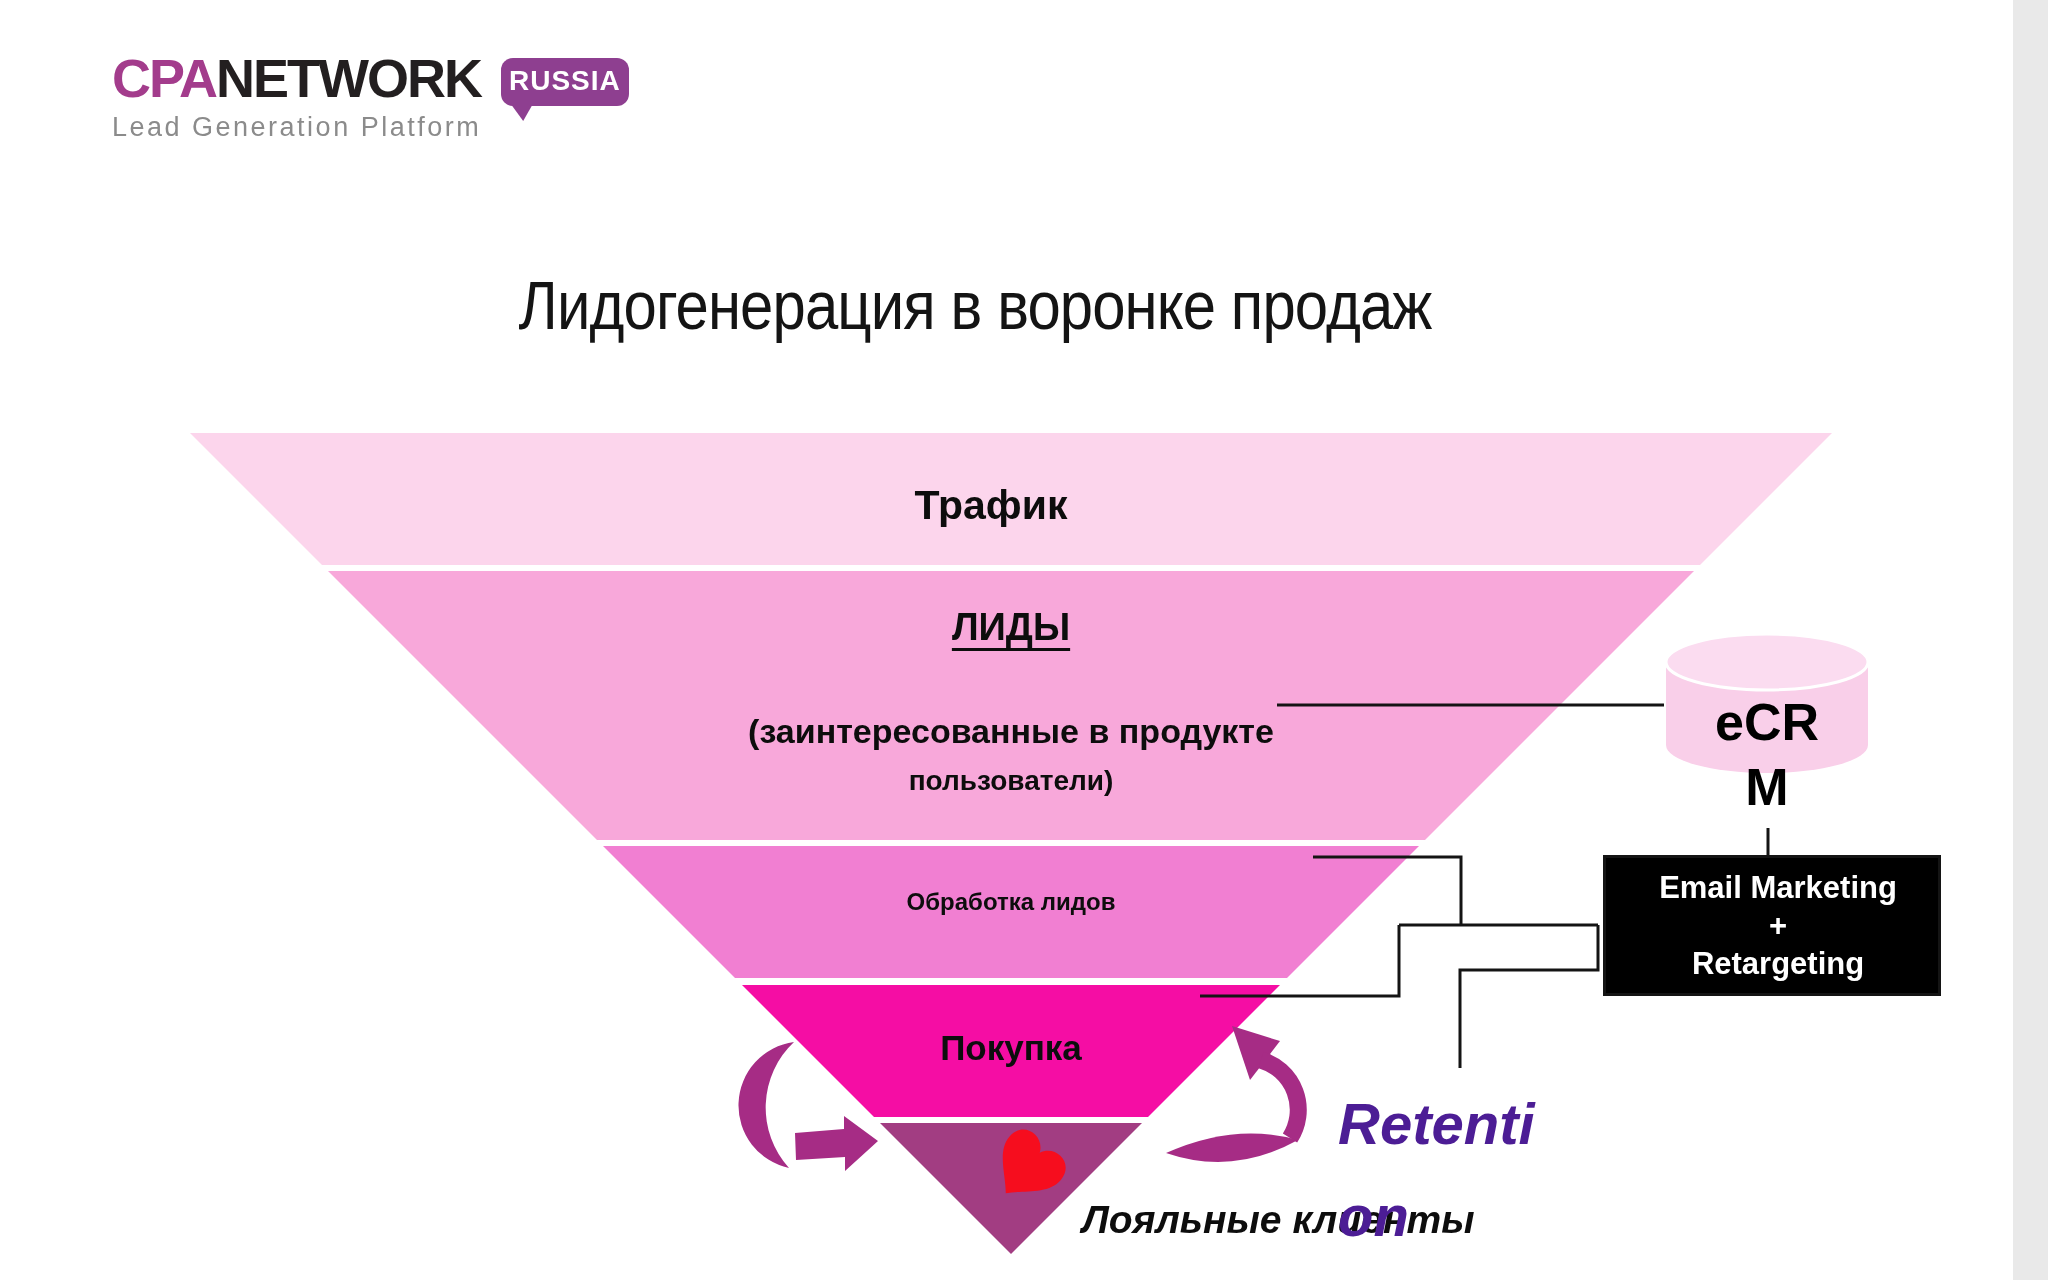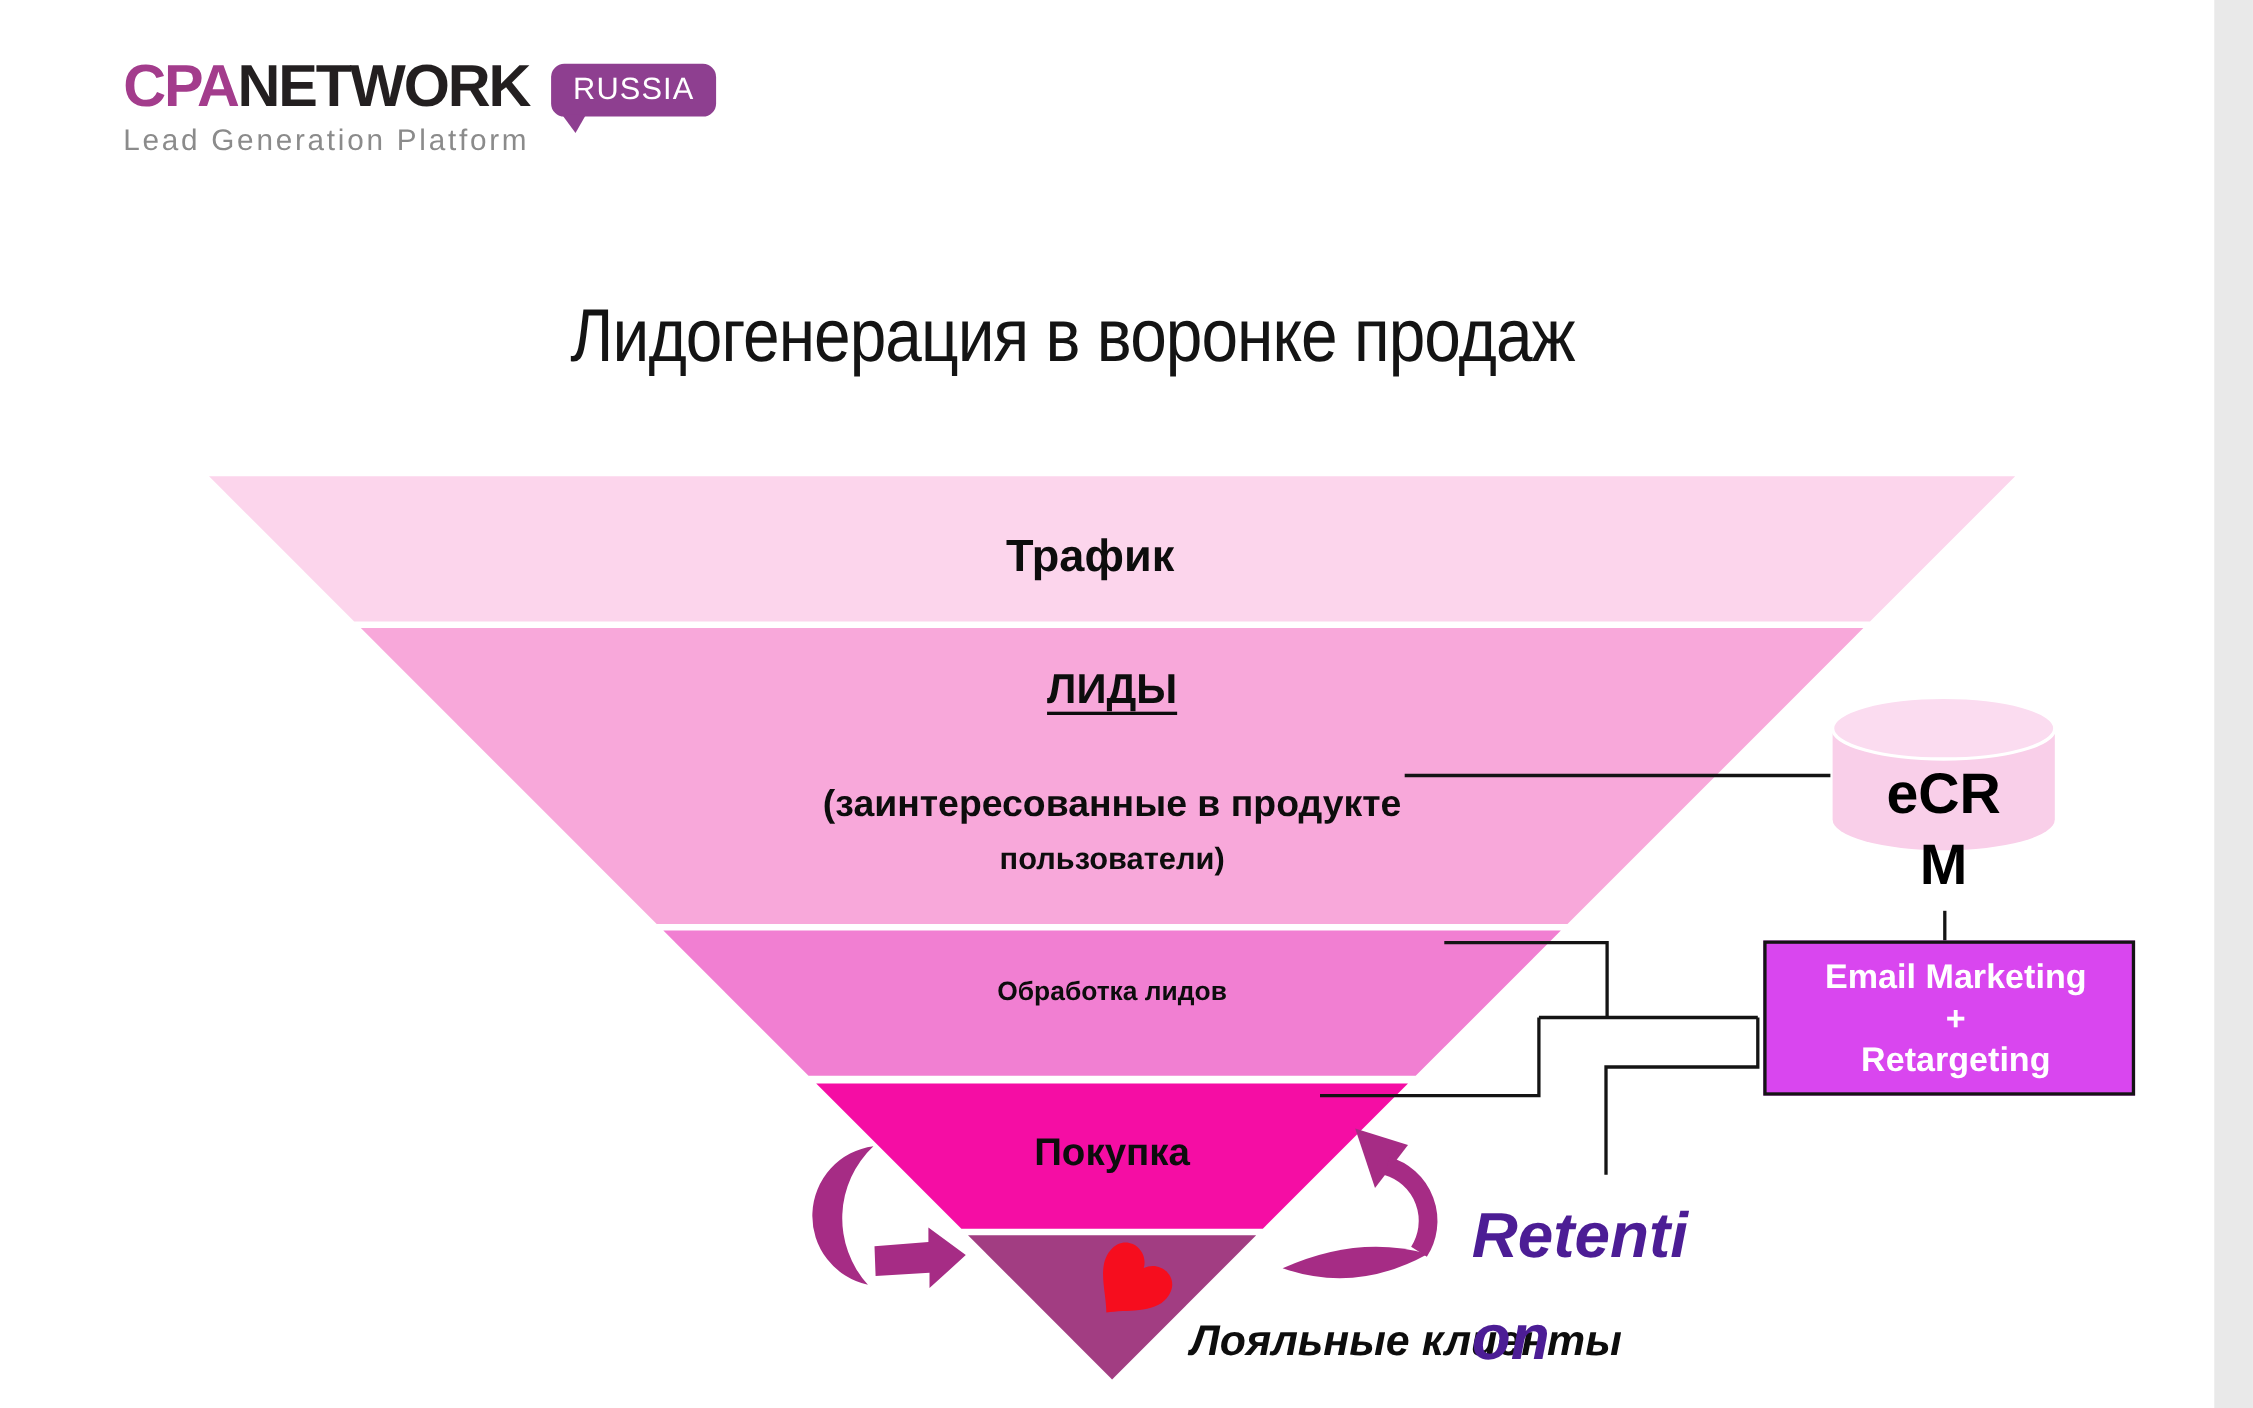--- a/index.html
+++ b/index.html
@@ -6,21 +6,21 @@
   .slide {
     position:relative; width:2013px; height:1280px; background:#ffffff;
     overflow:hidden; font-family:"Liberation Sans", sans-serif;
   }
   
   .logo { position:absolute; left:112px; top:52px; }
   .logo-row { display:flex; align-items:flex-start; }
   .logo-word { font-size:54px; font-weight:bold; letter-spacing:-2px; color:#231f20; line-height:52px; white-space:nowrap; }
   .logo-word .cpa { color:#a33c8c; }
   .badge { position:relative; margin-left:20px; margin-top:6px; background:#8e3f90; color:#ffffff;
-           font-size:28px; font-weight:normal; letter-spacing:1px; padding:7px 20px 9px; border-radius:12px; }
+           font-size:28px; font-weight:bold; letter-spacing:1px; padding:7px 8px 9px; border-radius:12px; }
   .badge-tail { position:absolute; left:8px; bottom:-15px; width:0; height:0;
                 border-left:16px solid transparent; border-right:6px solid transparent; border-top:17px solid #8e3f90;
                 transform:skewX(-12deg); }
   .tagline { margin-top:7px; font-size:27px; color:#8b8b8b; letter-spacing:2.5px; line-height:28px; }
   
   .title { position:absolute; left:0; top:266px; width:1950px; text-align:center;
            font-size:68px; color:#141414; transform:scaleX(0.88); letter-spacing:-1px; }
   
   .art { position:absolute; left:0; top:0; }
   
@@ -29,21 +29,21 @@
   .lbl-leads      { left:761px;  top:606px;  width:500px;  font-size:38px; text-decoration:underline; text-underline-offset:8px; }
   .lbl-leads-sub1 { left:511px;  top:712px;  width:1000px; font-size:34px; }
   .lbl-leads-sub2 { left:511px;  top:765px;  width:1000px; font-size:28px; }
   .lbl-processing { left:711px;  top:888px;  width:600px;  font-size:24px; }
   .lbl-purchase   { left:811px;  top:1028px; width:400px;  font-size:35px; }
   .lbl-loyal      { left:1082px; top:1198px; width:auto; white-space:nowrap; font-size:39px; font-style:italic; text-align:right; }
   
   .ecrm-label { position:absolute; left:1667px; top:690px; width:200px; text-align:center;
                 font-size:52px; font-weight:bold; color:#000000; line-height:65px; }
   .email-box  { position:absolute; left:1603px; top:855px; width:338px; height:141px; box-sizing:border-box;
-                background:#d946ef; border:3px solid #141414; display:flex; flex-direction:column;
+                background:#000000; border:3px solid #141414; display:flex; flex-direction:column;
                 justify-content:center; align-items:center; color:#ffffff; font-weight:bold;
                 font-size:31px; line-height:38px; text-align:center;padding-left:12px; }
   .retention  { position:absolute; left:1338px; top:1078px; color:#4c1d95; font-size:58px;
                 font-weight:bold; font-style:italic; line-height:92px; }
 </style>
 </head>
 <body>
 
 <div class="slide">
 

